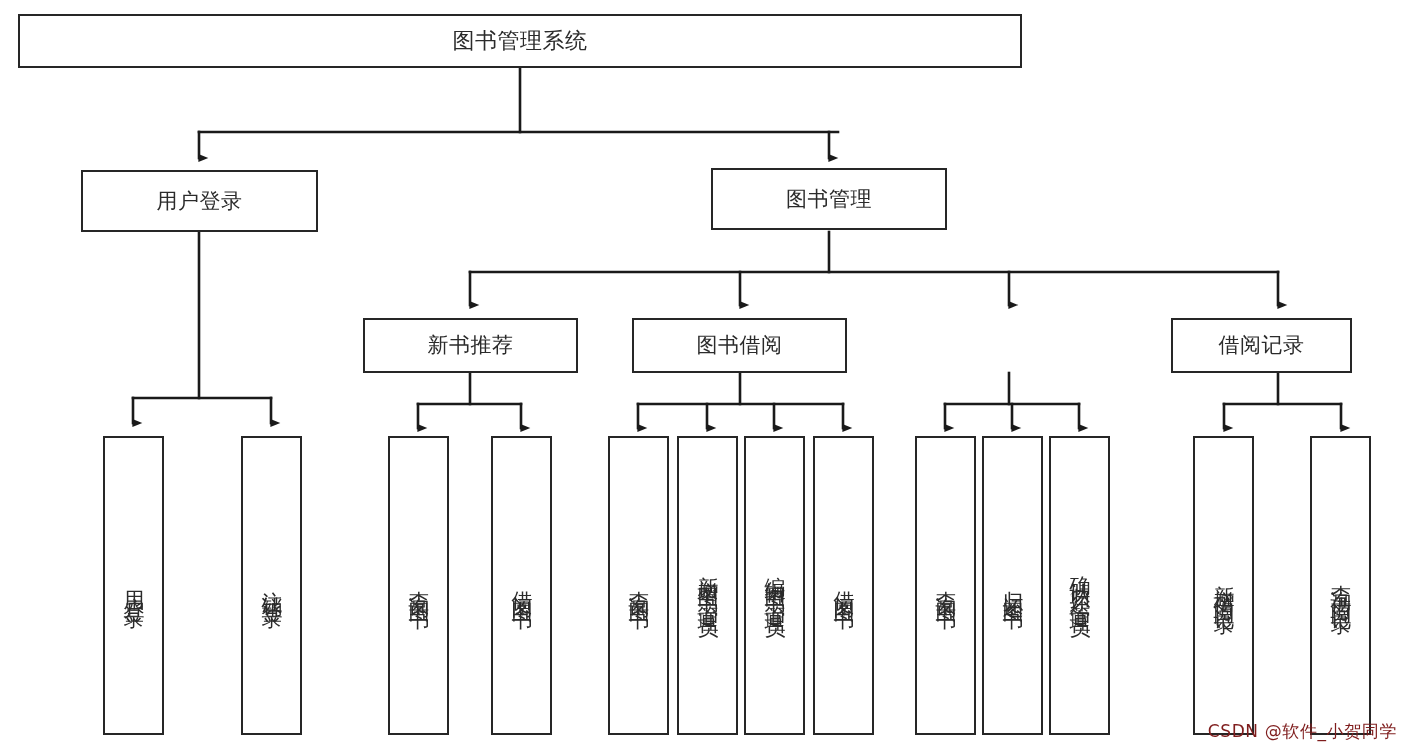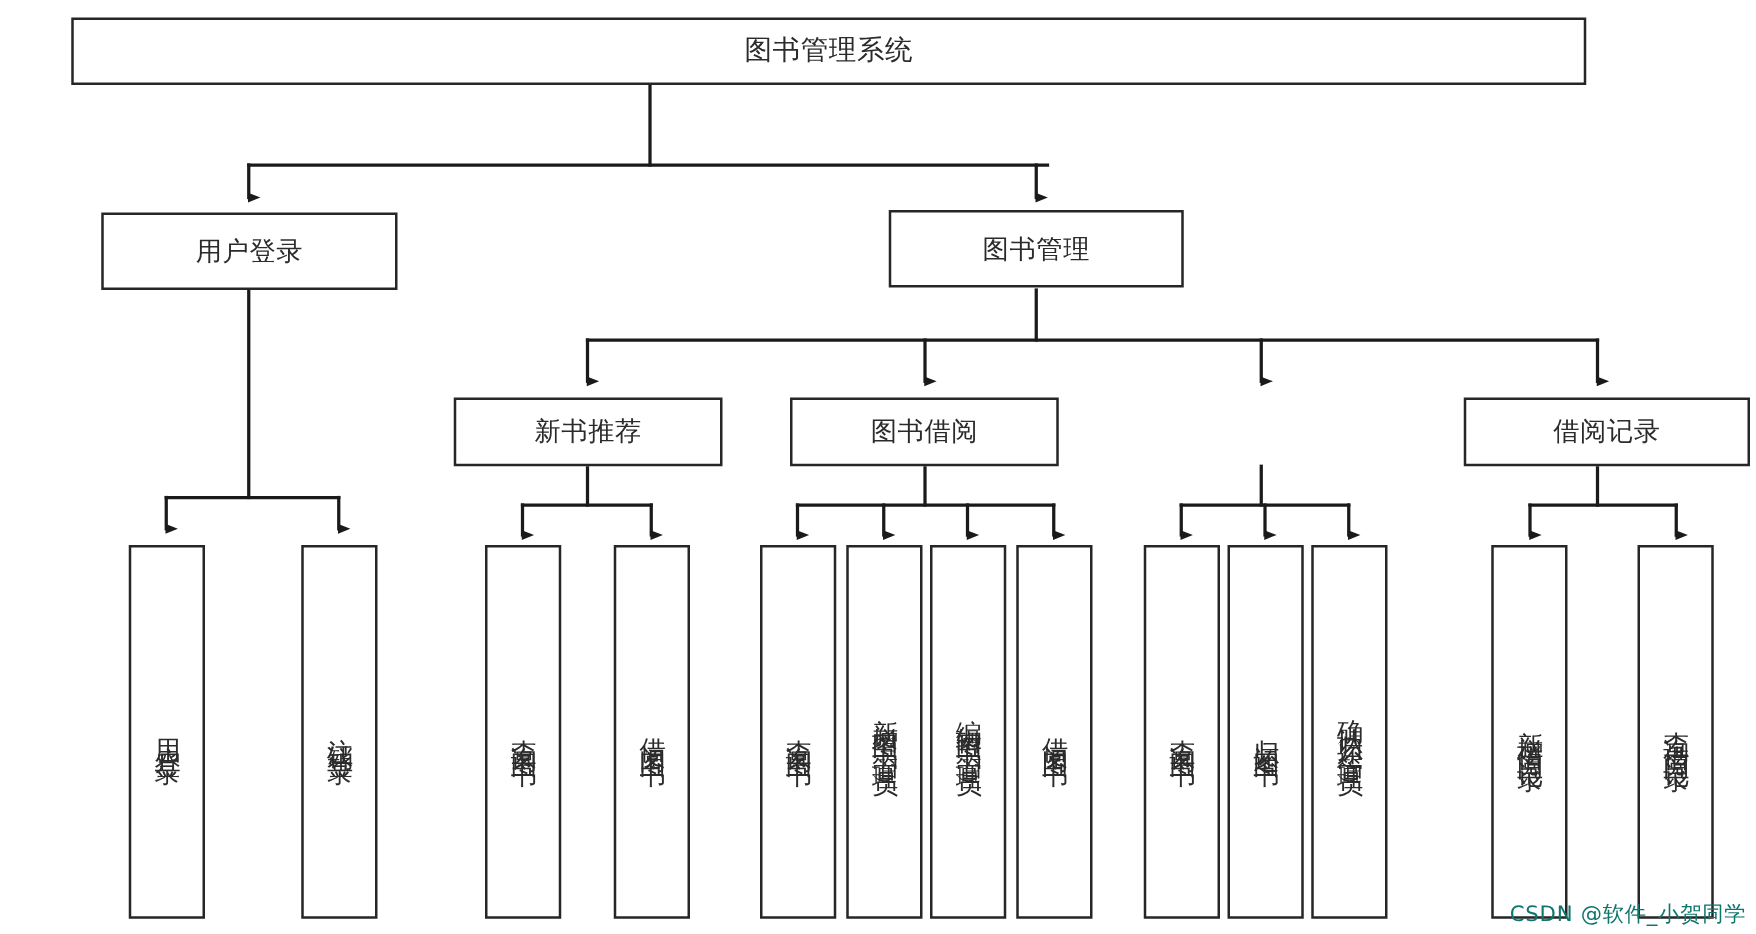--- a/index.html
+++ b/index.html
@@ -6,21 +6,21 @@
   body{width:1405px;height:747px;overflow:hidden;font-family:"DejaVu Sans","Liberation Sans",sans-serif;}
   #diagram-root{position:relative;width:1405px;height:747px;background:#fff;}
   svg#wires{position:absolute;left:0;top:0;width:1405px;height:747px;}
   .node{position:absolute;box-sizing:border-box;background:#ffffff;border:2px solid #262626;
         display:flex;align-items:center;justify-content:center;}
   .node .lbl{color:#2b2b2b;font-size:21px;line-height:1.18;letter-spacing:.5px;white-space:nowrap;}
   .node.vert{align-items:center;justify-content:center;}
   .node.vert .lbl{writing-mode:vertical-rl;text-orientation:upright;letter-spacing:6px;
         font-size:21px;line-height:1.0;white-space:nowrap;}
   .node.root .lbl{font-size:22px;}
-  #watermark{position:absolute;right:8px;bottom:4px;color:#0f766e;font-size:17px;
+  #watermark{position:absolute;right:8px;bottom:4px;color:#7f1d1d;font-size:17px;
         letter-spacing:.6px;white-space:nowrap;pointer-events:none;}
 </style>
 </head>
 <body>
 
 <div id="diagram-root">
 
   <svg id="wires" viewBox="0 0 1405 747">
     <defs>
       <marker id="arrowhead" markerWidth="10" markerHeight="11" refX="4.2" refY="9.6" orient="auto-start-reverse" markerUnits="userSpaceOnUse">
@@ -75,38 +75,38 @@
     </g>
 
     <g stroke="#1a1a1a" stroke-width="2.6" fill="none" stroke-linecap="square">
       <path d="M1278,373 L1278,404"></path>
       <path d="M1224,404 L1341,404"></path>
       <path d="M1224,404 L1224,428" marker-end="url(#arrowhead)"></path>
       <path d="M1341,404 L1341,428" marker-end="url(#arrowhead)"></path>
     </g>
   </svg>
 
-  <div class="node root" style="left:18px;top:14px;width:1212px;height:54px;margin-left:39px;">
+  <div class="node root" style="left:18px;top:14px;width:1004px;height:54px;">
     <span class="lbl">图书管理系统</span>
   </div>
 
   <div class="node" style="left:81px;top:170px;width:237px;height:62px;">
     <span class="lbl">用户登录</span>
   </div>
   <div class="node" style="left:711px;top:168px;width:236px;height:62px;">
     <span class="lbl">图书管理</span>
   </div>
 
   <div class="node" style="left:632px;top:318px;width:215px;height:55px;">
     <span class="lbl">图书借阅</span>
   </div>
   <div class="node" style="left:363px;top:318px;width:215px;height:55px;">
     <span class="lbl">新书推荐</span>
   </div>
-  <div class="node" style="left:1171px;top:318px;width:229px;height:55px;">
+  <div class="node" style="left:1171px;top:318px;width:181px;height:55px;">
     <span class="lbl">借阅记录</span>
   </div>
 
   <div class="node vert" style="left:103px;top:436px;width:61px;height:299px;">
     <span class="lbl">用户登录</span>
   </div>
   <div class="node vert" style="left:241px;top:436px;width:61px;height:299px;">
     <span class="lbl">注销登录</span>
   </div>
 

